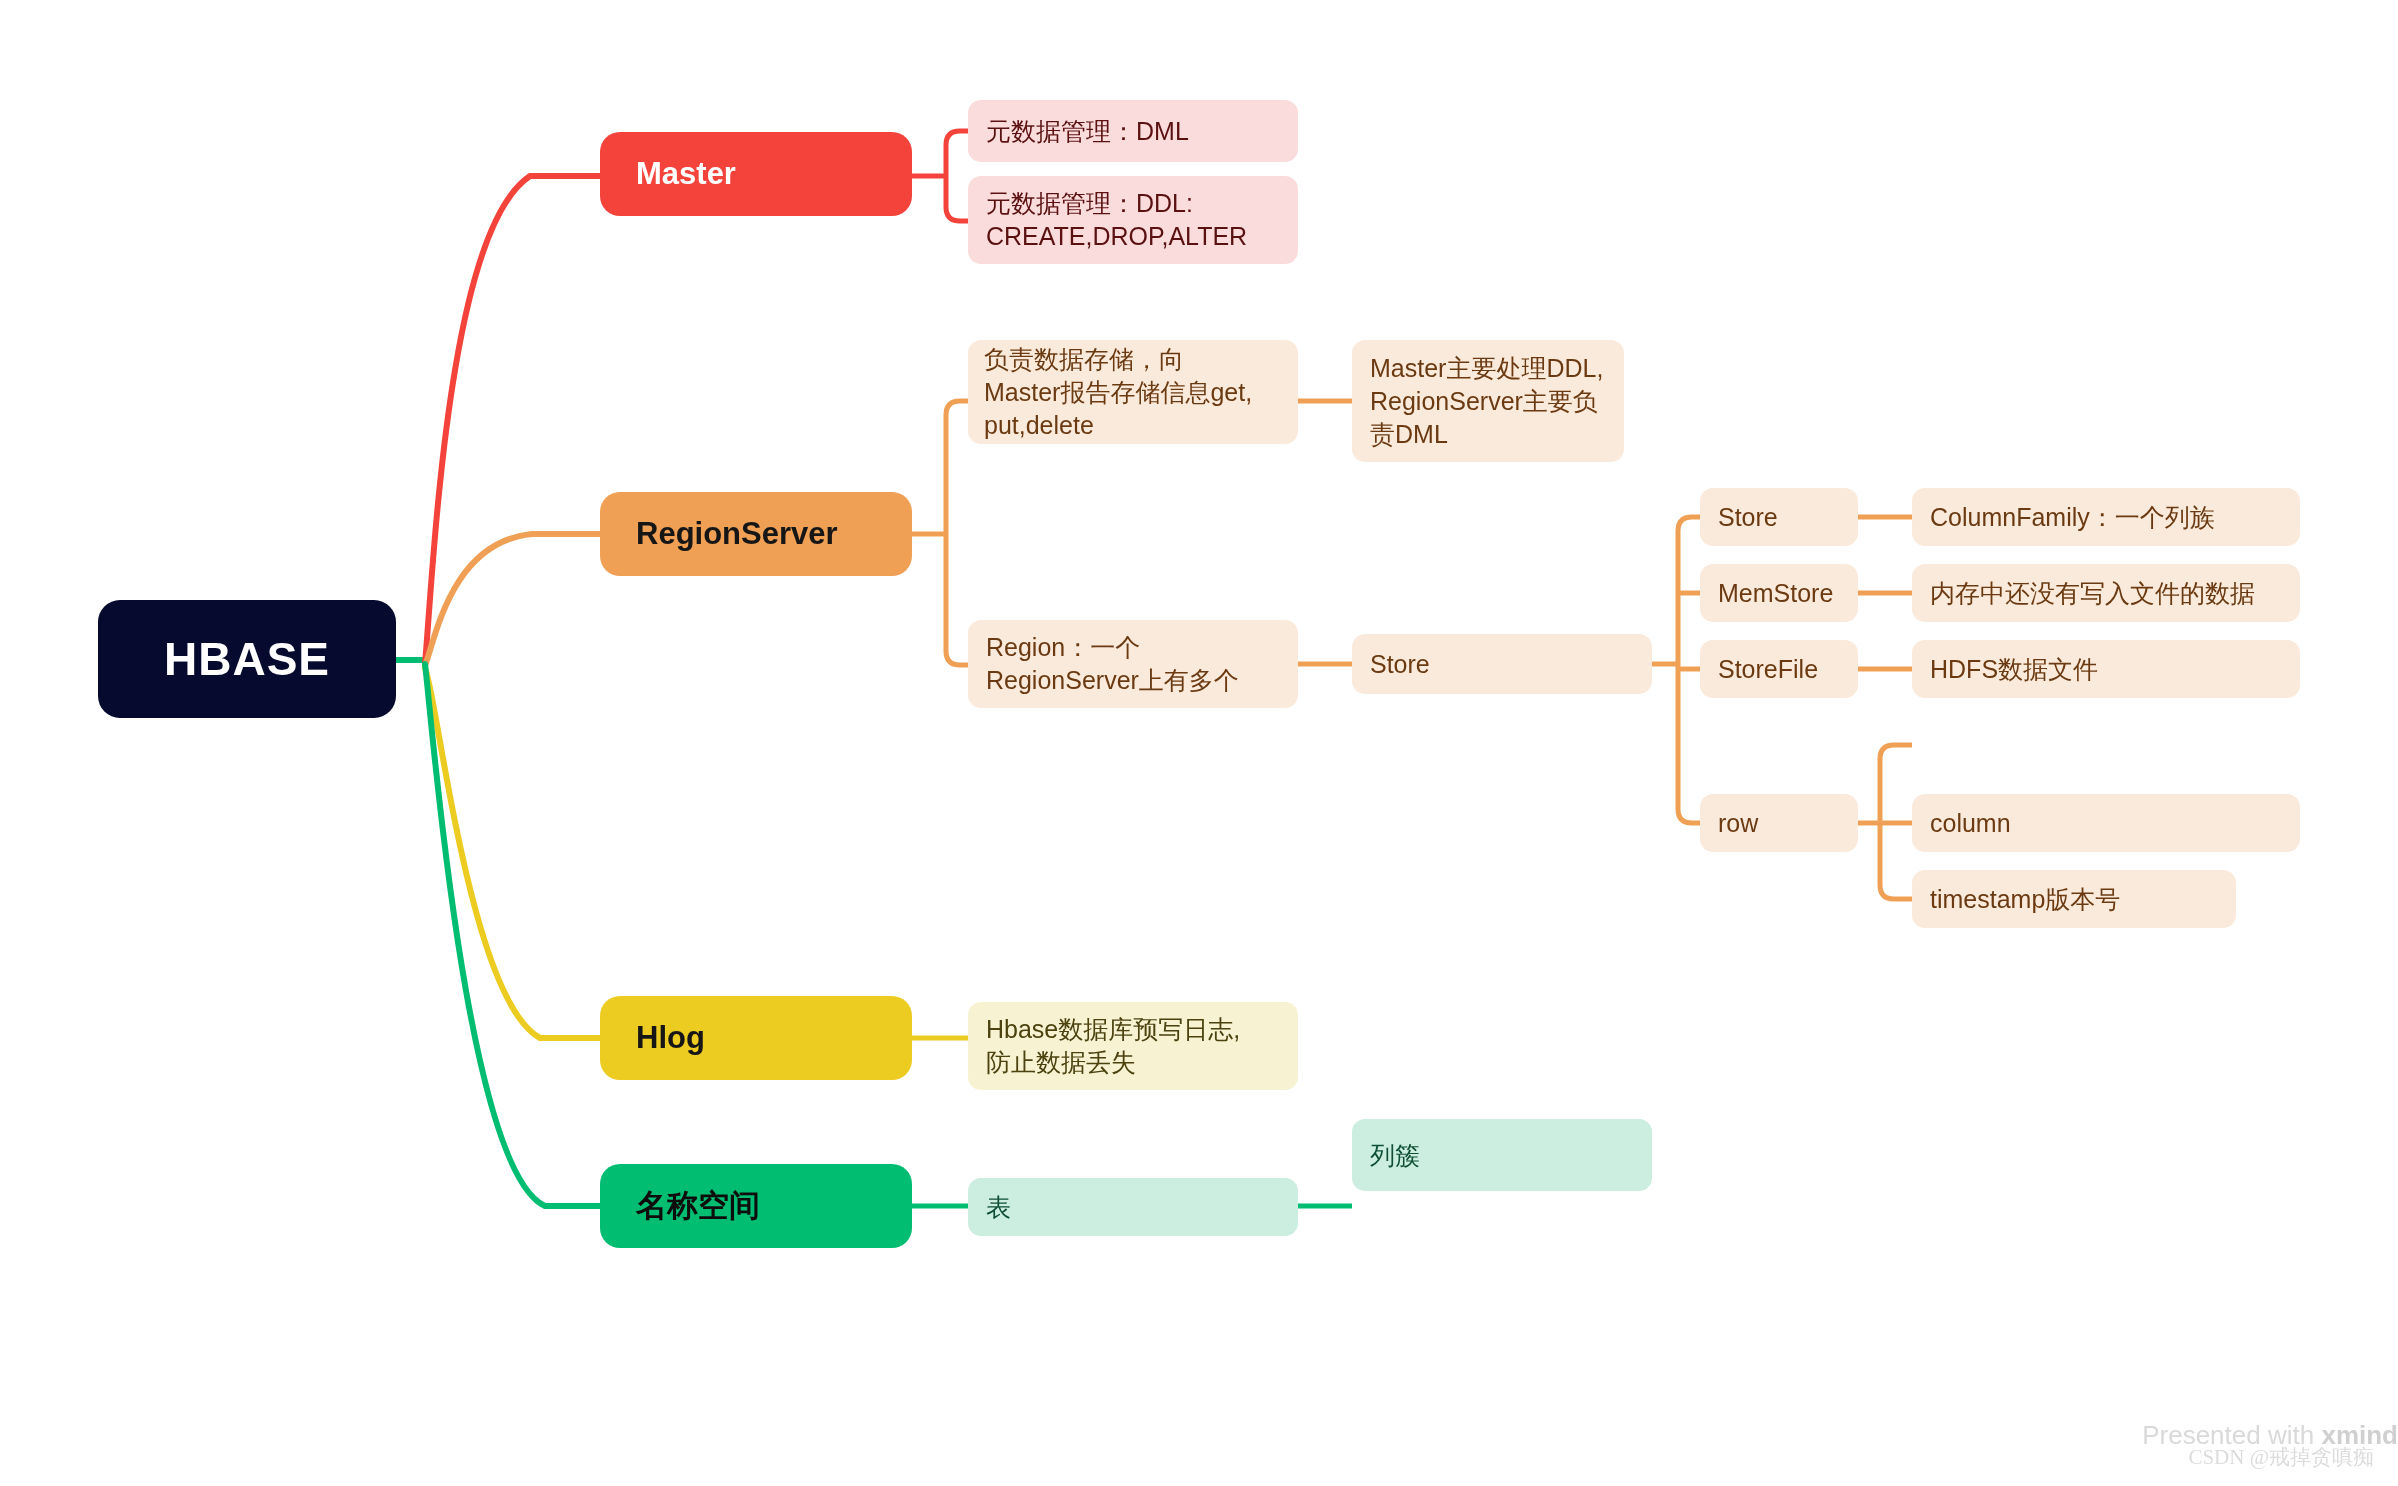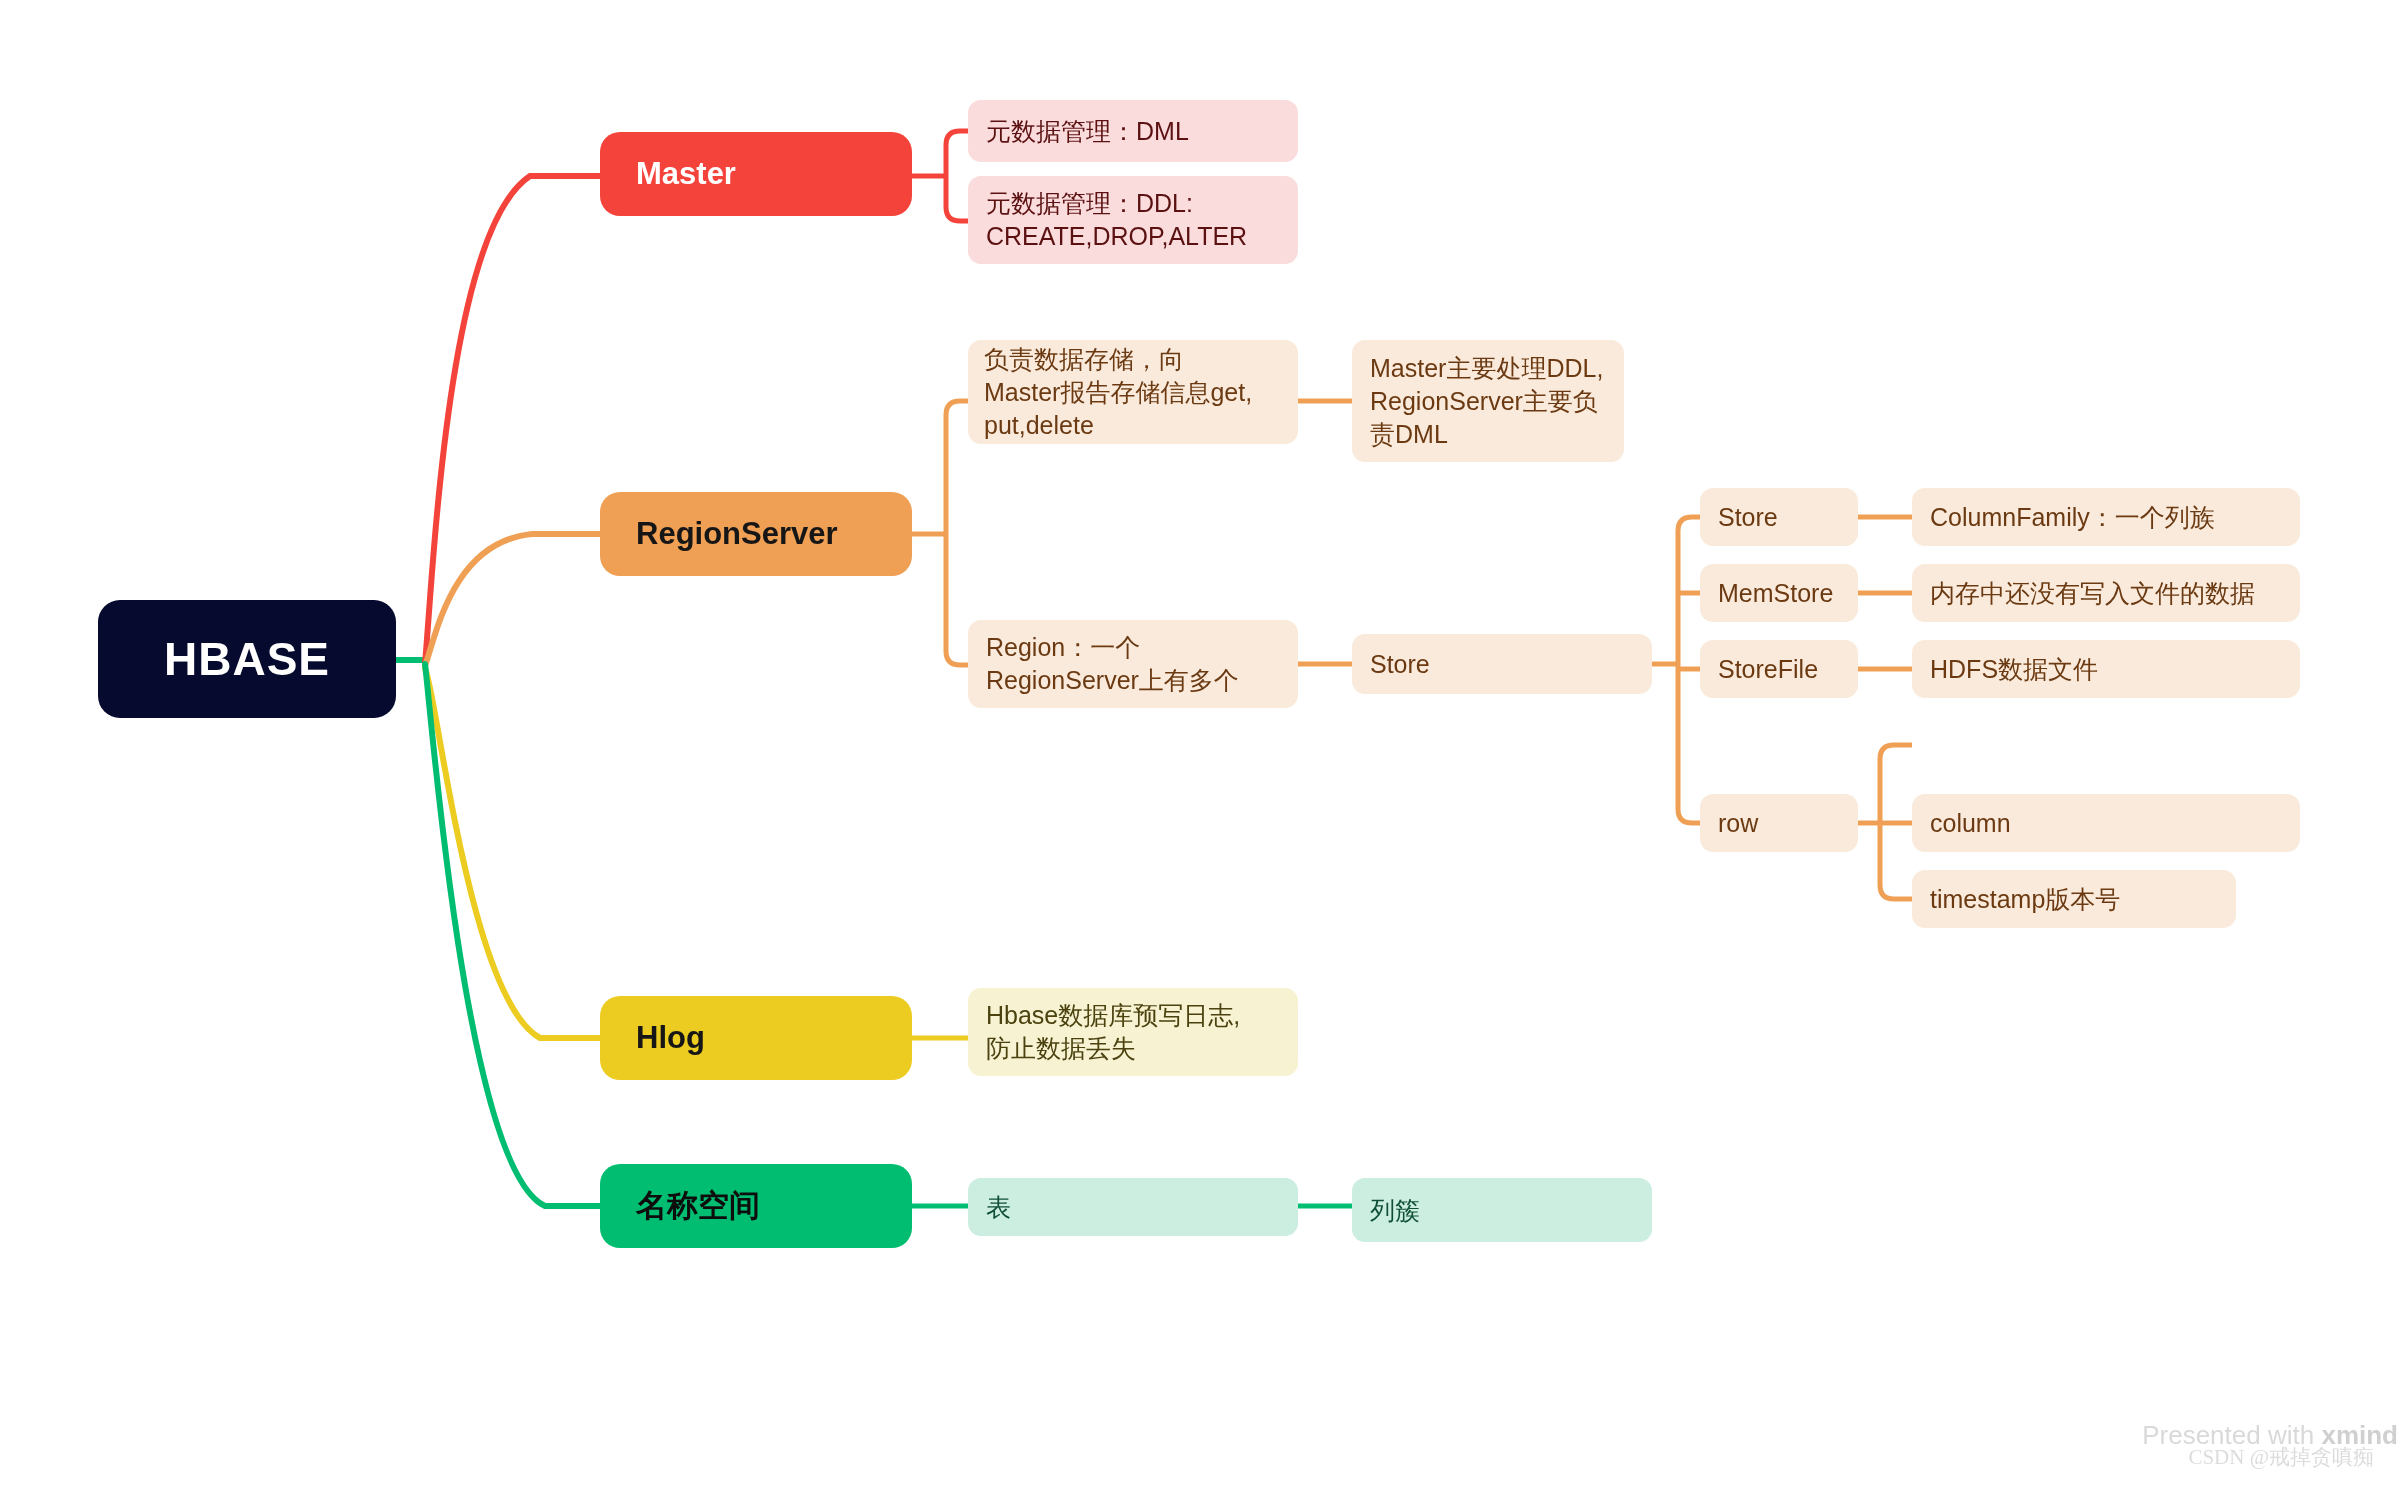--- a/index.html
+++ b/index.html
@@ -63,21 +63,21 @@
   
   .leaf {
     padding: 14px 18px;
     font-size: 25px;
     line-height: 1.32;
     border-radius: 13px;
     align-items: center;
   }
   .leaf.red   { background: #fbdcdc; color: #5b1111; }
   .leaf.org   { background: #faeadb; color: #6b3a12; }
-  .leaf.yel   { background: #f7f3d2; color: #4c4210; }
+  .leaf.yel   { background: #f7f3d2; color: #4c4210; margin-top: 14px; }
   .leaf.grn   { background: #cceee0; color: #0e4f36; }
 
   
   .m1 { left: 968px; top: 100px;  width: 330px; height: 62px; }
   .m2 { left: 968px; top: 176px;  width: 330px; height: 88px; }
 
   
   .r1 { left: 968px;  top: 340px; width: 330px; height: 104px; padding-left: 16px; }
   .r1a{ left: 1352px; top: 340px; width: 272px; height: 122px; }
   .r2 { left: 968px;  top: 620px; width: 330px; height: 88px; }
@@ -96,21 +96,21 @@
   .gg3 { top: 640px; width: 388px; }
   .gg4 { top: 716px; width: 388px; }
   .gg5 { top: 794px; width: 388px; }
   .gg6 { top: 870px; width: 324px; }
 
   
   .h1 { left: 968px; top: 988px; width: 330px; height: 88px; }
 
   
   .n1 { left: 968px;  top: 1178px; width: 330px; height: 58px; }
-  .n2 { left: 1352px; top: 1178px; width: 300px; height: 64px; }
+  .n2 { left: 1352px; top: 1119px; width: 300px; height: 72px; }
 
   
   .footer {
     position: absolute;
     left: 0;
     top: 1420px;
     width: 2398px;
     text-align: right;
     font-size: 26px;
     color: #d9d9d9;

